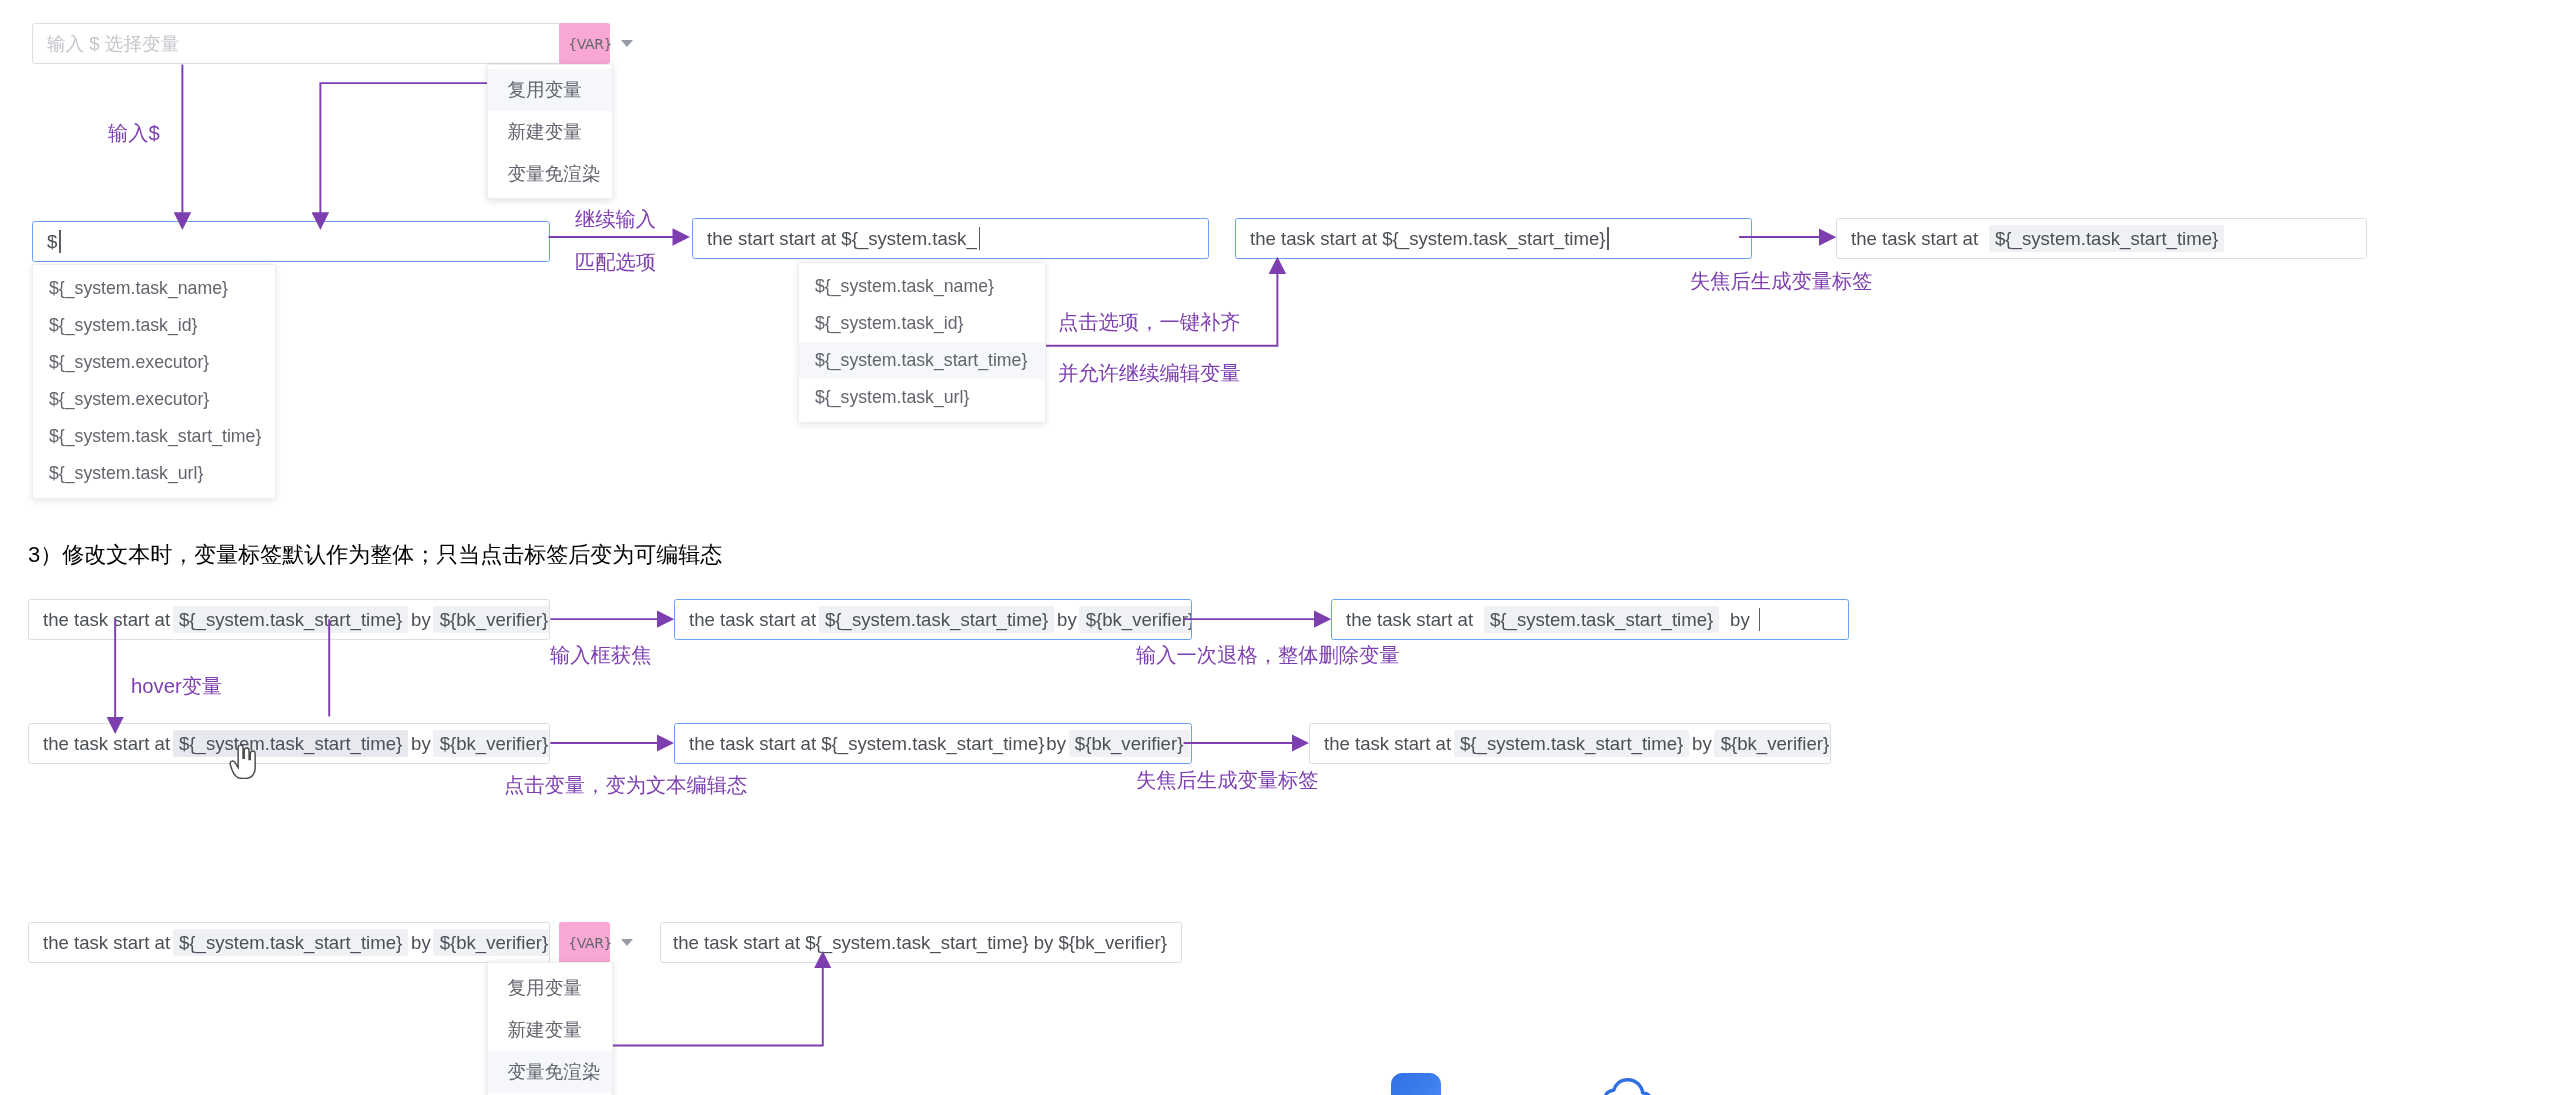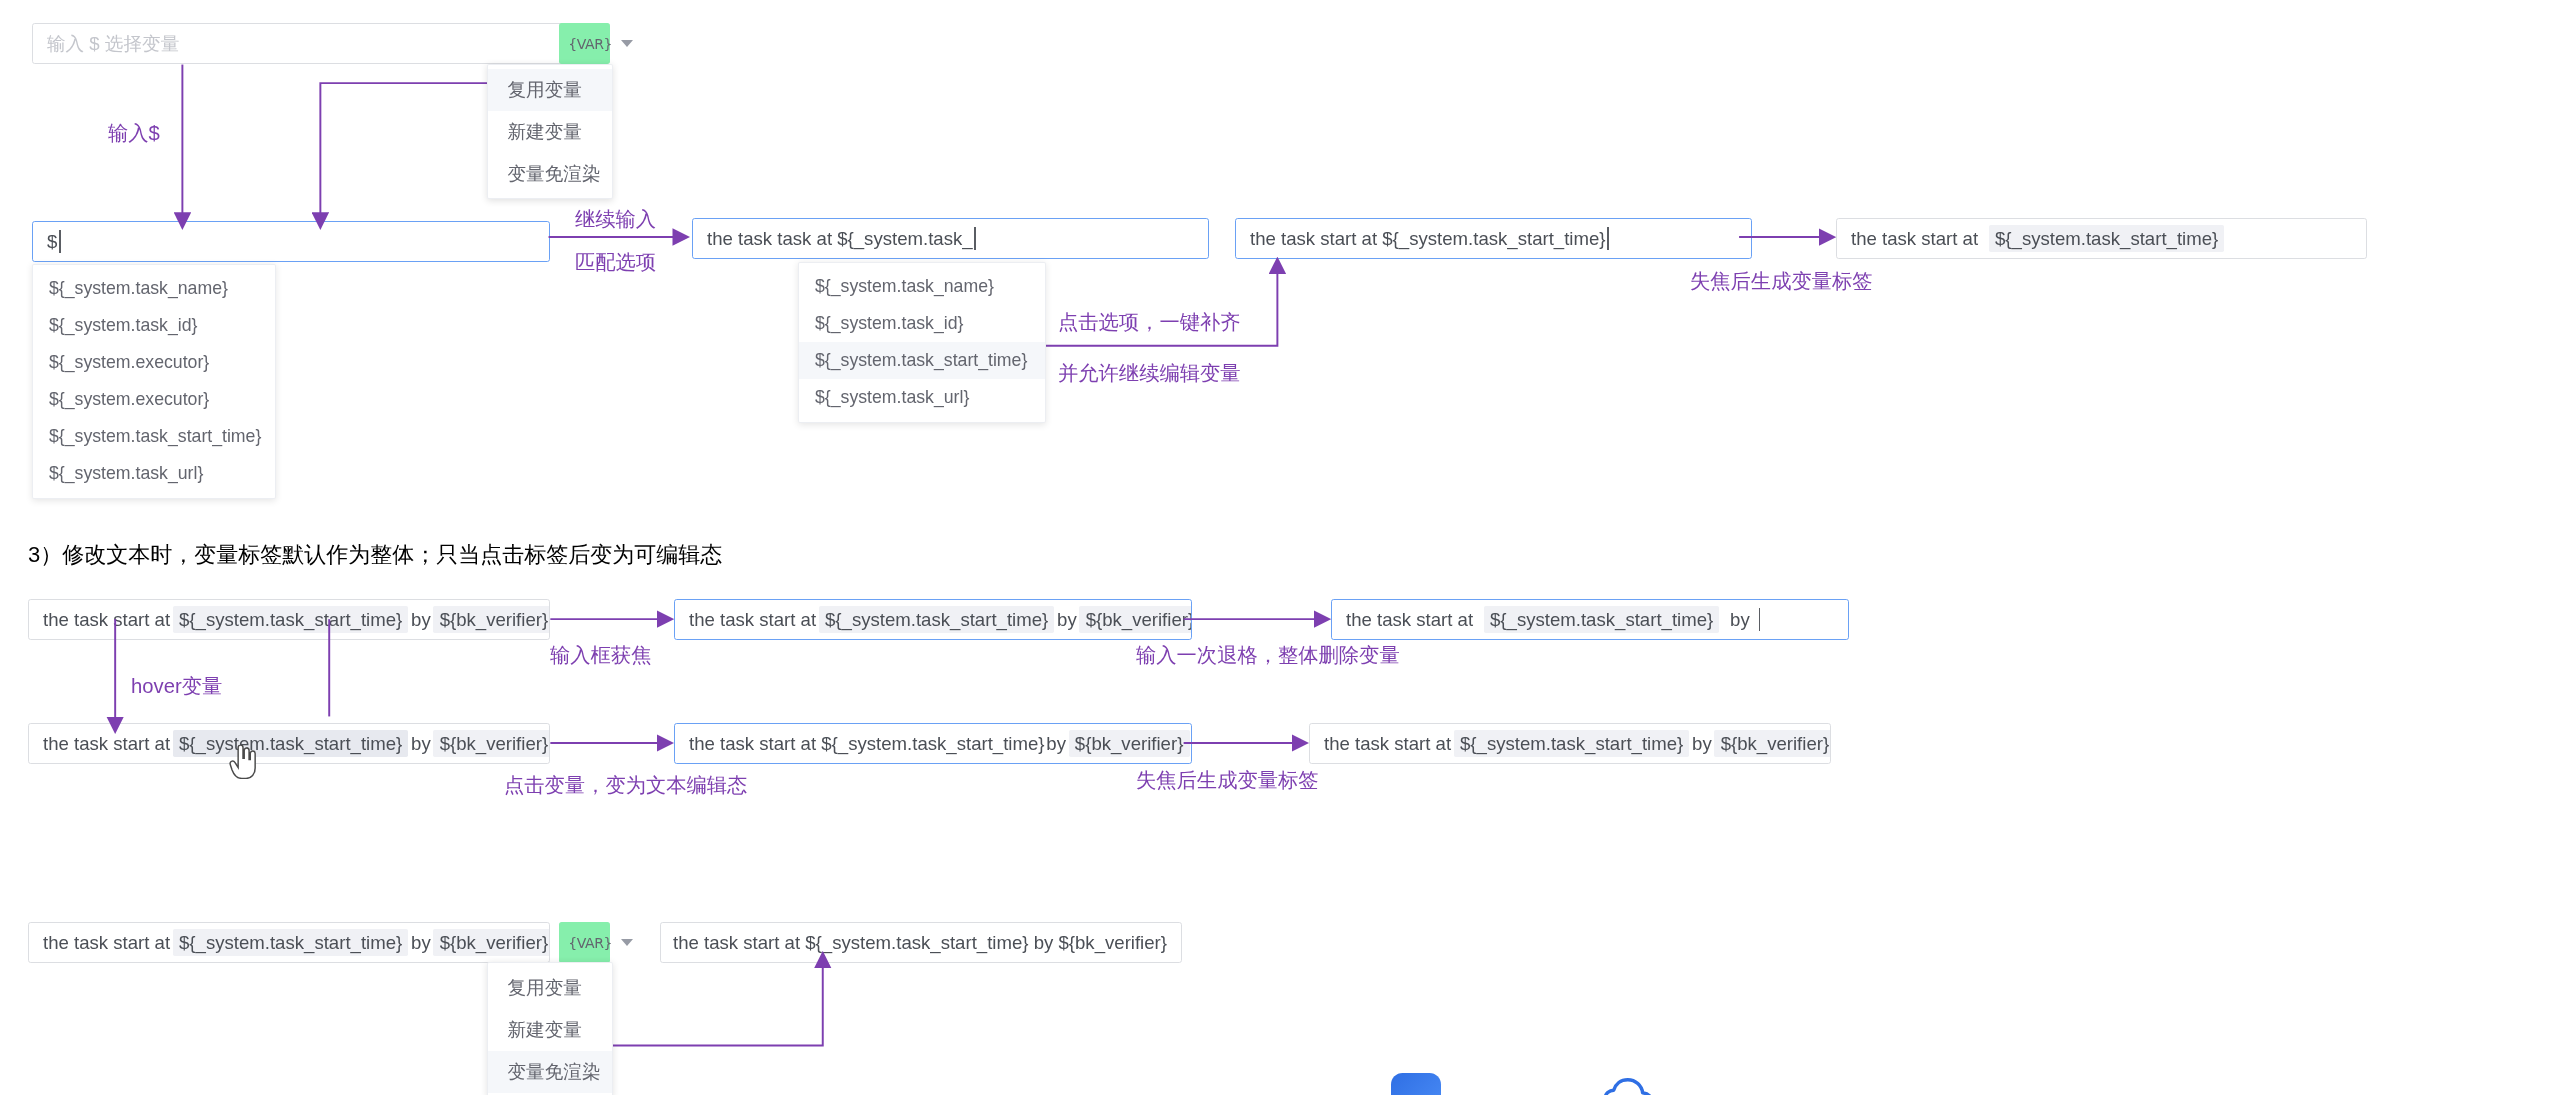--- a/index.html
+++ b/index.html
@@ -50,21 +50,21 @@
     display:inline-block;
     width:1.8px; height:23px;
     background:#5a5d63;
     margin-left:1.8px;
     vertical-align:middle;
   }
 
   
   .varbtn {
     position:absolute;
-    background:#86efac;
+    background:#f9a8d4;
     border-radius:2.7px;
     display:flex;
     align-items:center;
     justify-content:center;
     gap:8.8px;
     color:#63656e;
     padding-left:32px;
   }
   .varbtn .vglyph { font-size:14px; letter-spacing:-0.4px; font-family:"DejaVu Sans", sans-serif; }
   .varbtn .vcaret {
@@ -203,21 +203,21 @@
     <div class="si">${_system.executor}</div>
     <div class="si">${_system.executor}</div>
     <div class="si">${_system.task_start_time}</div>
     <div class="si">${_system.task_url}</div>
   </div>
 
   <div class="ann" style="left:575px; top:205px;">继续输入</div>
   <div class="ann" style="left:575px; top:248px;">匹配选项</div>
 
   <div class="inp focus" style="left:692px; top:218px; width:517px; height:41px;">
-    <span class="txt">the task task at ${_system.task_</span>
+    <span class="txt">the start start at ${_system.task_</span>
       <span class="caret"></span>
   </div>
 
   <div class="sugg" style="left:798px; top:262px; width:248px;">
     <div class="si">${_system.task_name}</div>
     <div class="si">${_system.task_id}</div>
     <div class="si active">${_system.task_start_time}</div>
     <div class="si">${_system.task_url}</div>
   </div>
 

